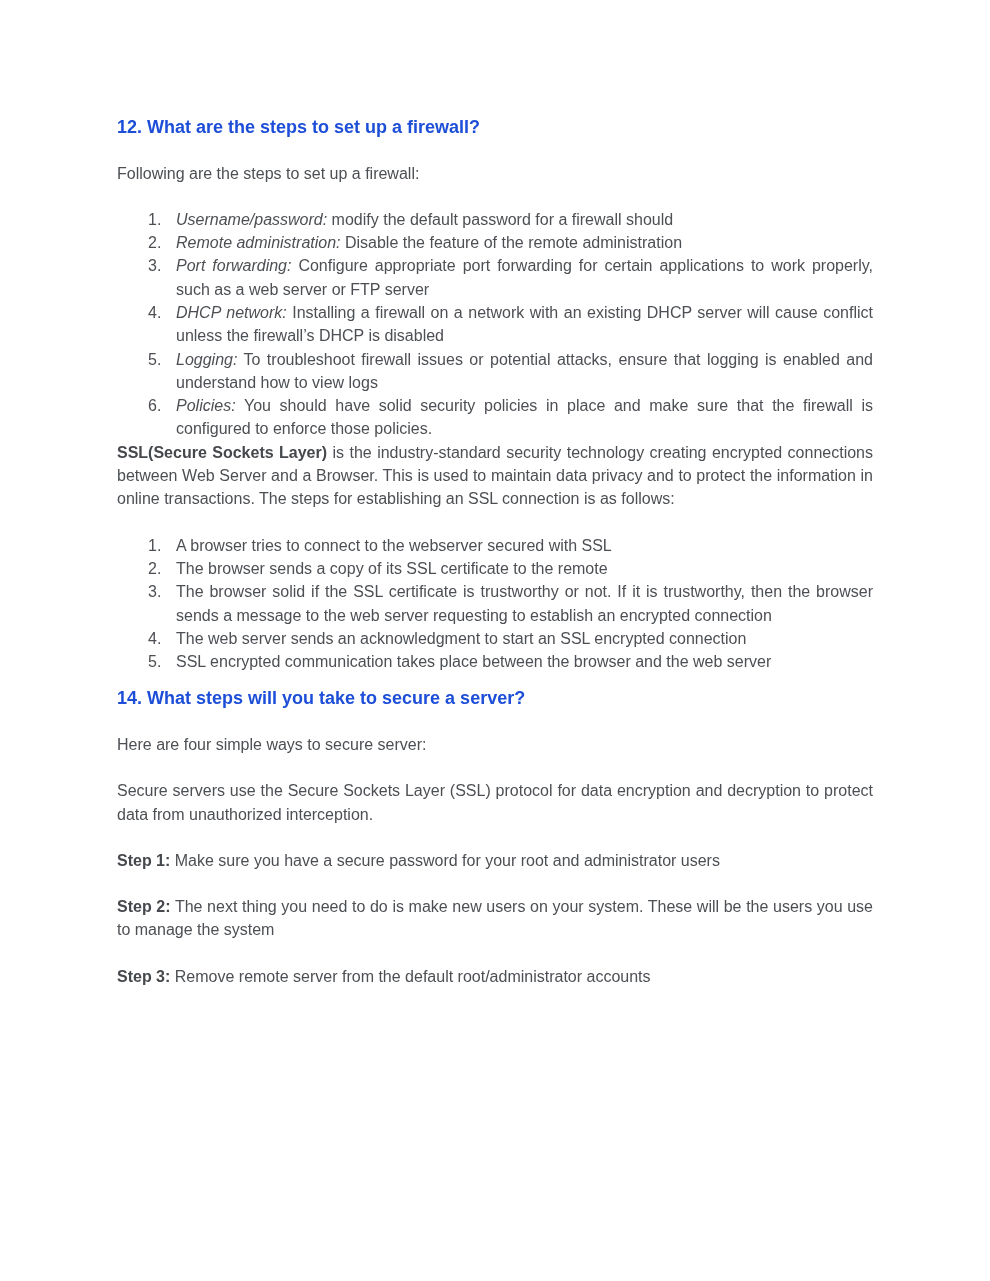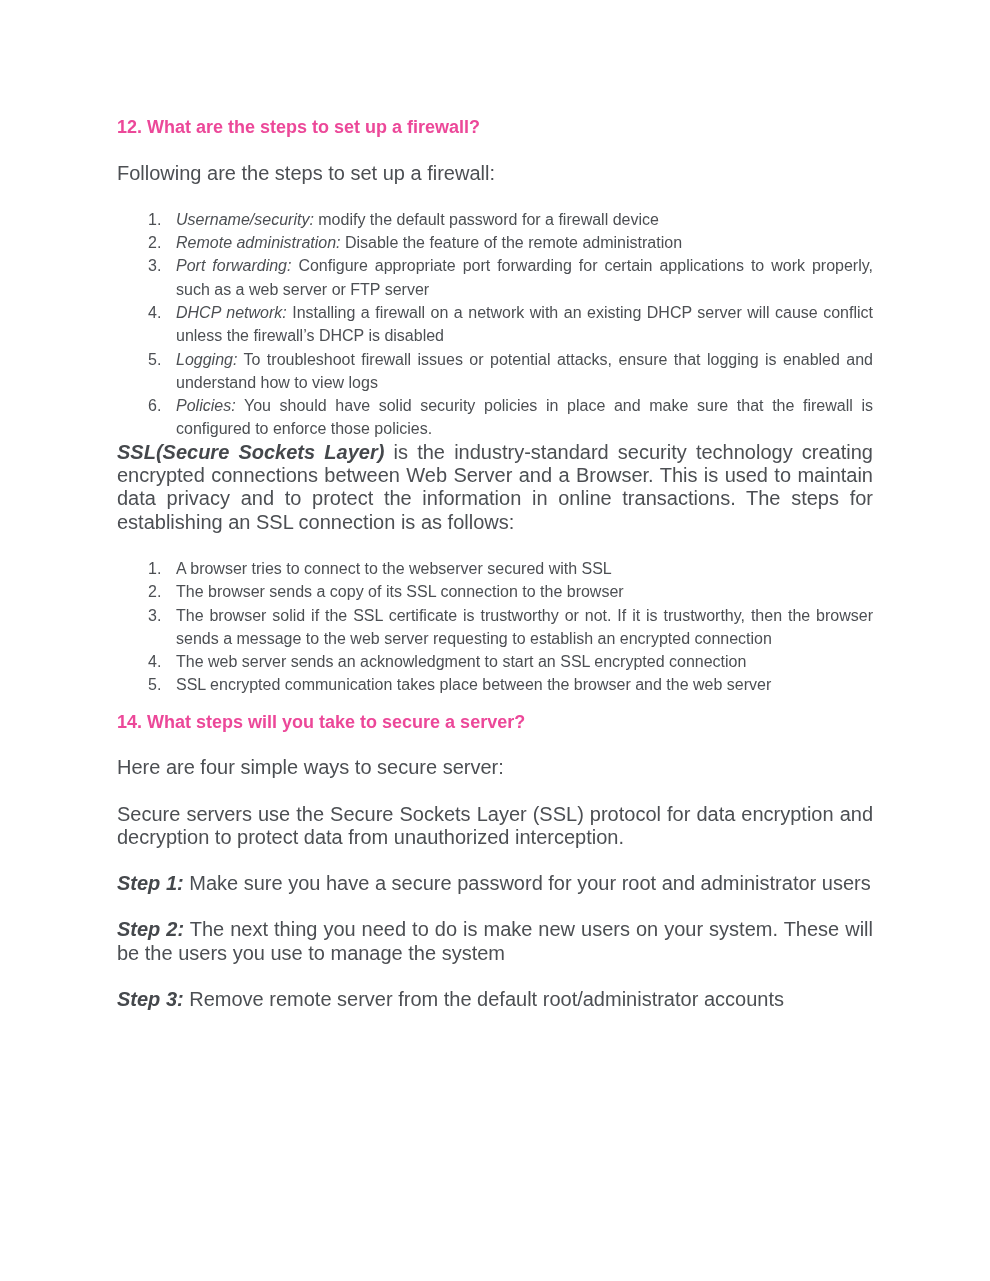--- a/index.html
+++ b/index.html
@@ -9,26 +9,26 @@
     height: 1281px;
     background: #ffffff;
     font-family: "Liberation Sans", "DejaVu Sans", sans-serif;
     padding: 102px 117px 40px 117px;
     overflow: hidden;
   }
   h3 {
     font-size: 18px;
     line-height: 24.5px;
     font-weight: bold;
-    color: #ec4899;
+    color: #1d4ed8;
     margin: 13px 0 22px 0;
     text-align: left;
   }
   p {
-    font-size: 20px;
+    font-size: 16px;
     line-height: 23.3px;
     color: #4c4f53;
     margin: 0 0 23px 0;
     text-align: justify;
   }
   ol {
     list-style: none;
     counter-reset: li-counter;
     margin: 0;
     padding: 0 0 0 59px;
@@ -41,46 +41,46 @@
     text-align: justify;
   }
   li::before {
     content: counter(li-counter) ".";
     display: inline-block;
     width: 28px;
     margin-left: -28px;
     text-align: left;
   }
   em { font-style: italic; }
-  strong { font-weight: bold; color: #45484c; font-style: italic; }
+  strong { font-weight: bold; color: #45484c; }
   section { margin: 0; padding: 0; }
 </style>
 </head>
 <body>
 
 <div>
 
   <section>
     <h3>12. What are the steps to set up a firewall?</h3>
     <p>Following are the steps to set up a firewall:</p>
     <ol>
-      <li><em>Username/security:</em><span> modify the default password for a firewall device</span></li>
+      <li><em>Username/password:</em><span> modify the default password for a firewall should</span></li>
       <li><em>Remote administration:</em><span> Disable the feature of the remote administration</span></li>
       <li><em>Port forwarding:</em><span> Configure appropriate port forwarding for certain applications to work properly, such as a web server or FTP server</span></li>
       <li><em>DHCP network:</em><span> Installing a firewall on a network with an existing DHCP server will cause conflict unless the firewall’s DHCP is disabled</span></li>
       <li><em>Logging:</em><span> To troubleshoot firewall issues or potential attacks, ensure that logging is enabled and understand how to view logs</span></li>
       <li><em>Policies:</em><span> You should have solid security policies in place and make sure that the firewall is configured to enforce those policies.</span></li>
     </ol>
   </section>
 
   <section>
     <p><strong>SSL(Secure Sockets Layer)</strong><span> is the industry-standard security technology creating encrypted connections between Web Server and a Browser. This is used to maintain data privacy and to protect the information in online transactions. The steps for establishing an SSL connection is as follows:</span></p>
     <ol>
       <li>A browser tries to connect to the webserver secured with SSL</li>
-      <li>The browser sends a copy of its SSL connection to the browser</li>
+      <li>The browser sends a copy of its SSL certificate to the remote</li>
       <li>The browser solid if the SSL certificate is trustworthy or not. If it is trustworthy, then the browser sends a message to the web server requesting to establish an encrypted connection</li>
       <li>The web server sends an acknowledgment to start an SSL encrypted connection</li>
       <li>SSL encrypted communication takes place between the browser and the web server</li>
     </ol>
   </section>
 
   <section>
     <h3>14. What steps will you take to secure a server?</h3>
     <p>Here are four simple ways to secure server:</p>
     <p>Secure servers use the Secure Sockets Layer (SSL) protocol for data encryption and decryption to protect data from unauthorized interception.</p>

